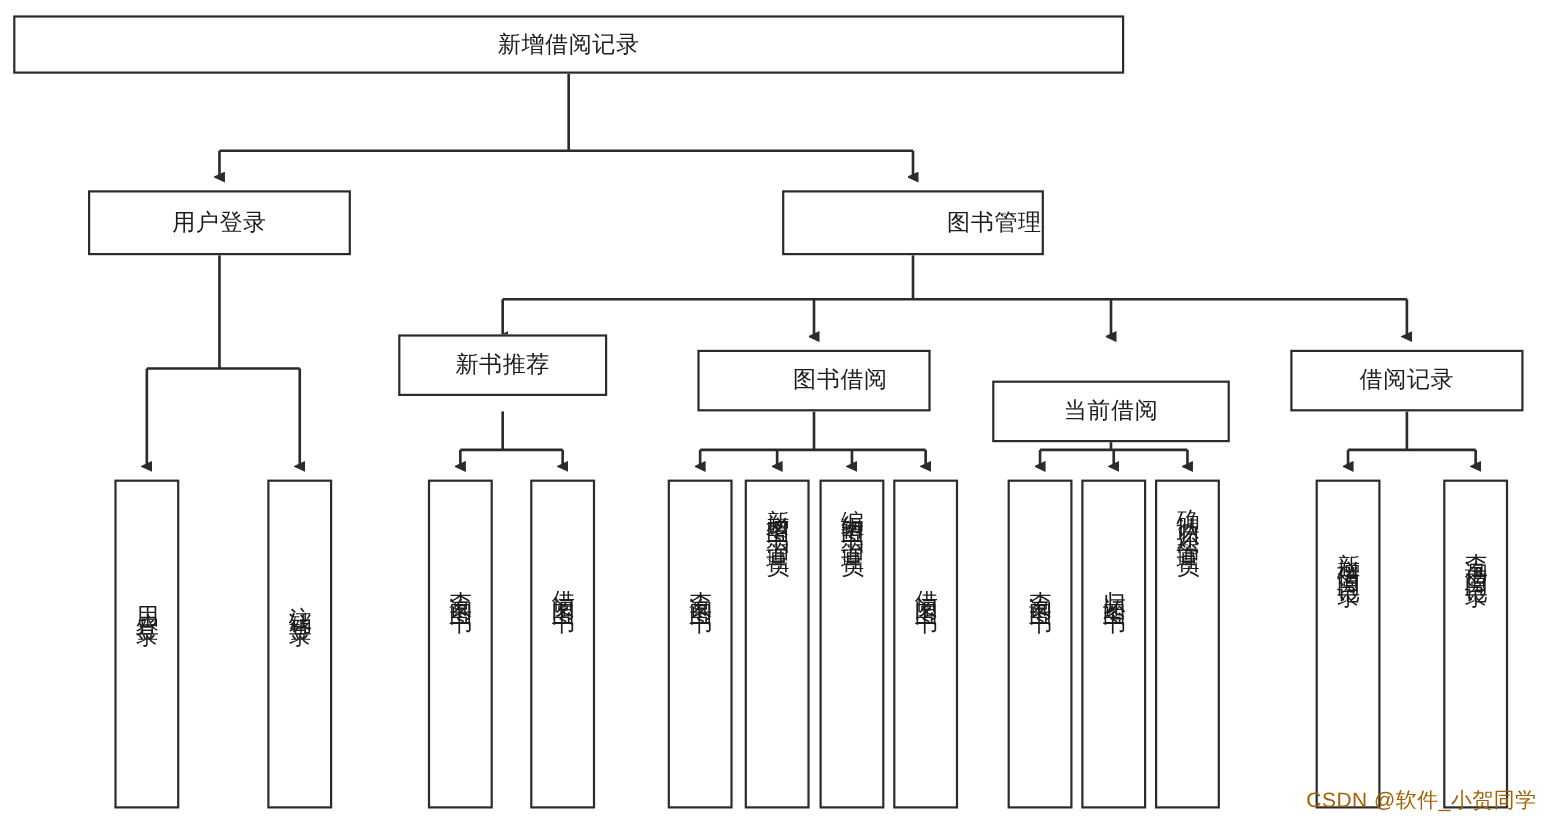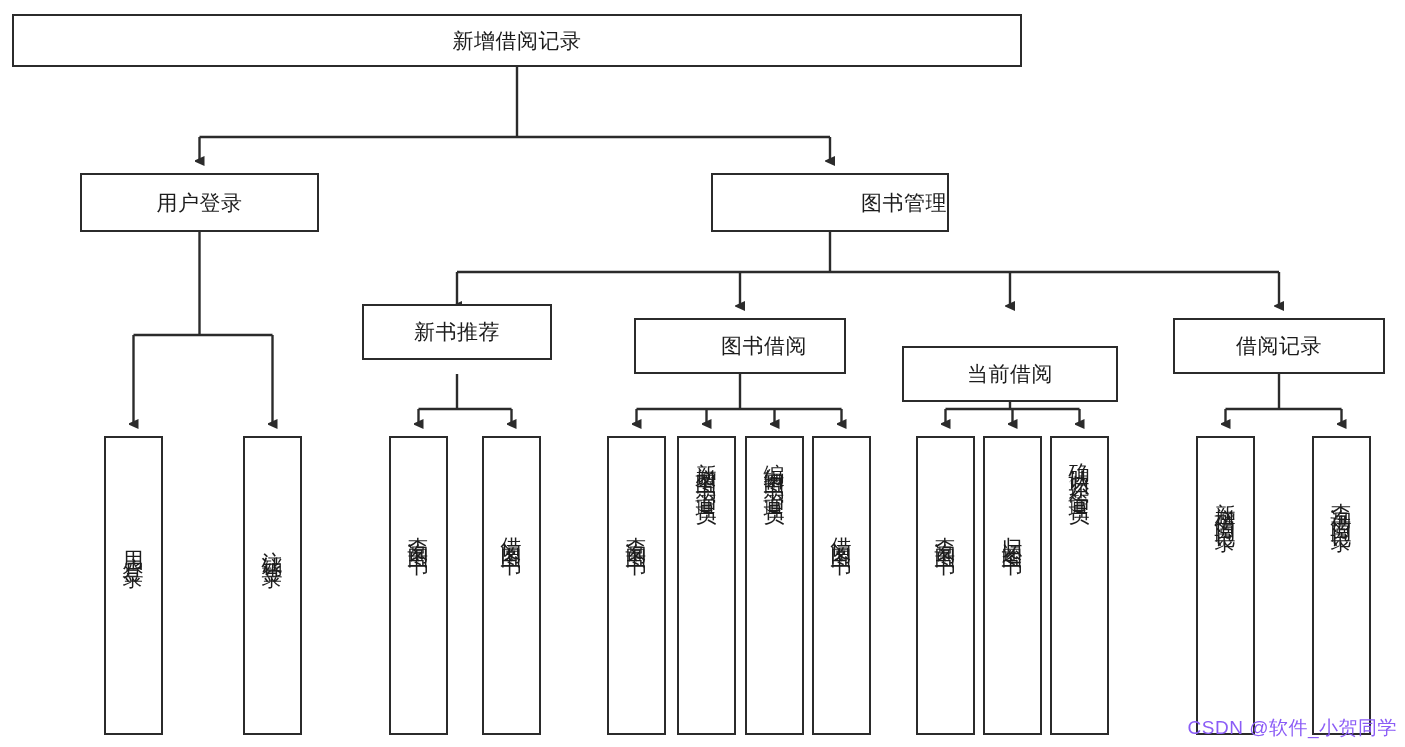--- a/index.html
+++ b/index.html
@@ -56,21 +56,21 @@
     letter-spacing: 6px;
     line-height: 1.0;
     white-space: nowrap;
     display: block;
   }
   .watermark {
     position: absolute;
     right: 8px;
     bottom: 6px;
     font-size: 19px;
-    color: #8b5cf6;
+    color: #a16207;
     white-space: nowrap;
     letter-spacing: 0.5px;
   }
 </style>
 </head>
 <body>
 
 <div id="diagram-root">
 
   <svg id="diagram-canvas" viewBox="0 0 1405 747" xmlns="http://www.w3.org/2000/svg">

